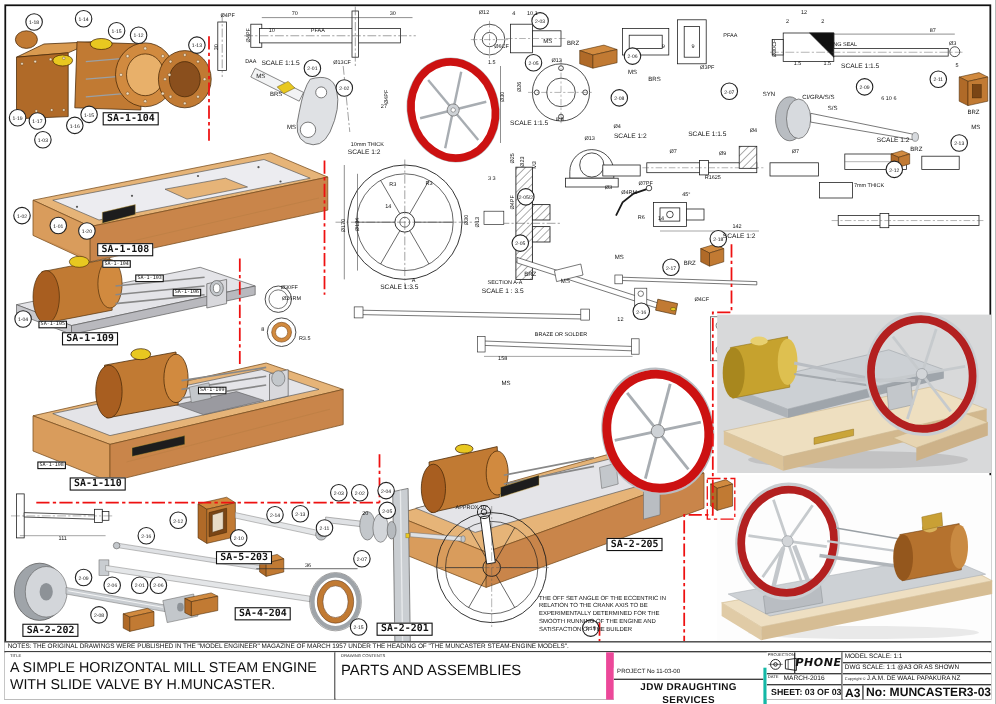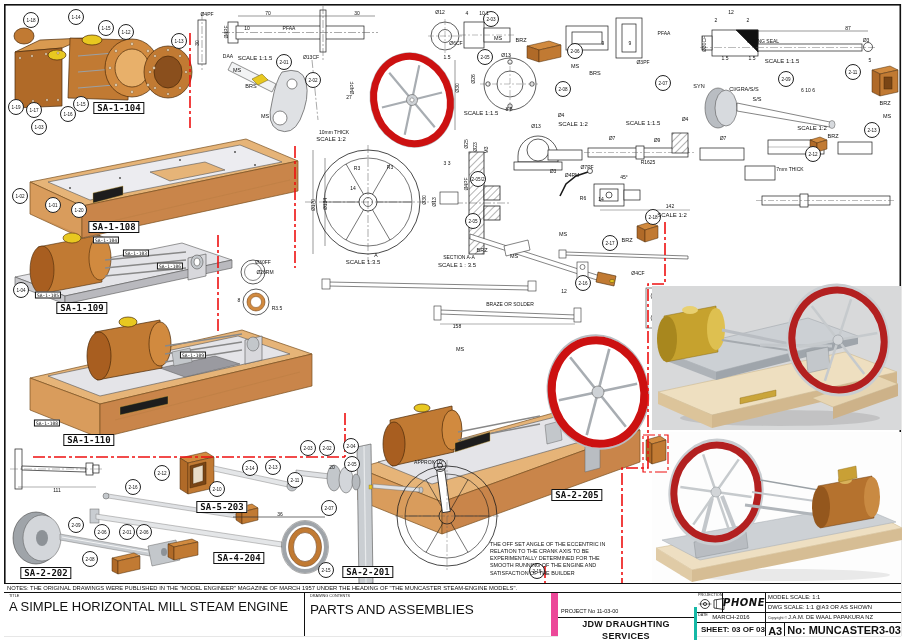--- a/index.html
+++ b/index.html
@@ -730,20 +730,21 @@
 SMOOTH RUNNING OF THE ENGINE AND
 SATISFACTION OF THE BUILDER</div>
 
 <div class="notesbar">
   <span>NOTES: THE ORIGINAL DRAWINGS WERE PUBLISHED IN THE "MODEL ENGINEER" MAGAZINE OF MARCH 1957 UNDER THE HEADING OF "THE MUNCASTER STEAM-ENGINE MODELS".</span>
 </div>
 
 <div class="cell" id="c-title">
   <span class="cap">TITLE</span>
   <div class="big">A SIMPLE HORIZONTAL MILL STEAM ENGINE</div>
+  <div class="big">WITH SLIDE VALVE BY H.MUNCASTER.</div>
 </div>
 
 <div class="cell" id="c-contents">
   <span class="cap">DRAWING CONTENTS</span>
   <div class="big">PARTS AND ASSEMBLIES</div>
 </div>
 
 <div class="cell" id="c-project">
   <div class="proj-no">PROJECT No  11-03-00</div>
   <div class="company">JDW DRAUGHTING SERVICES</div>

